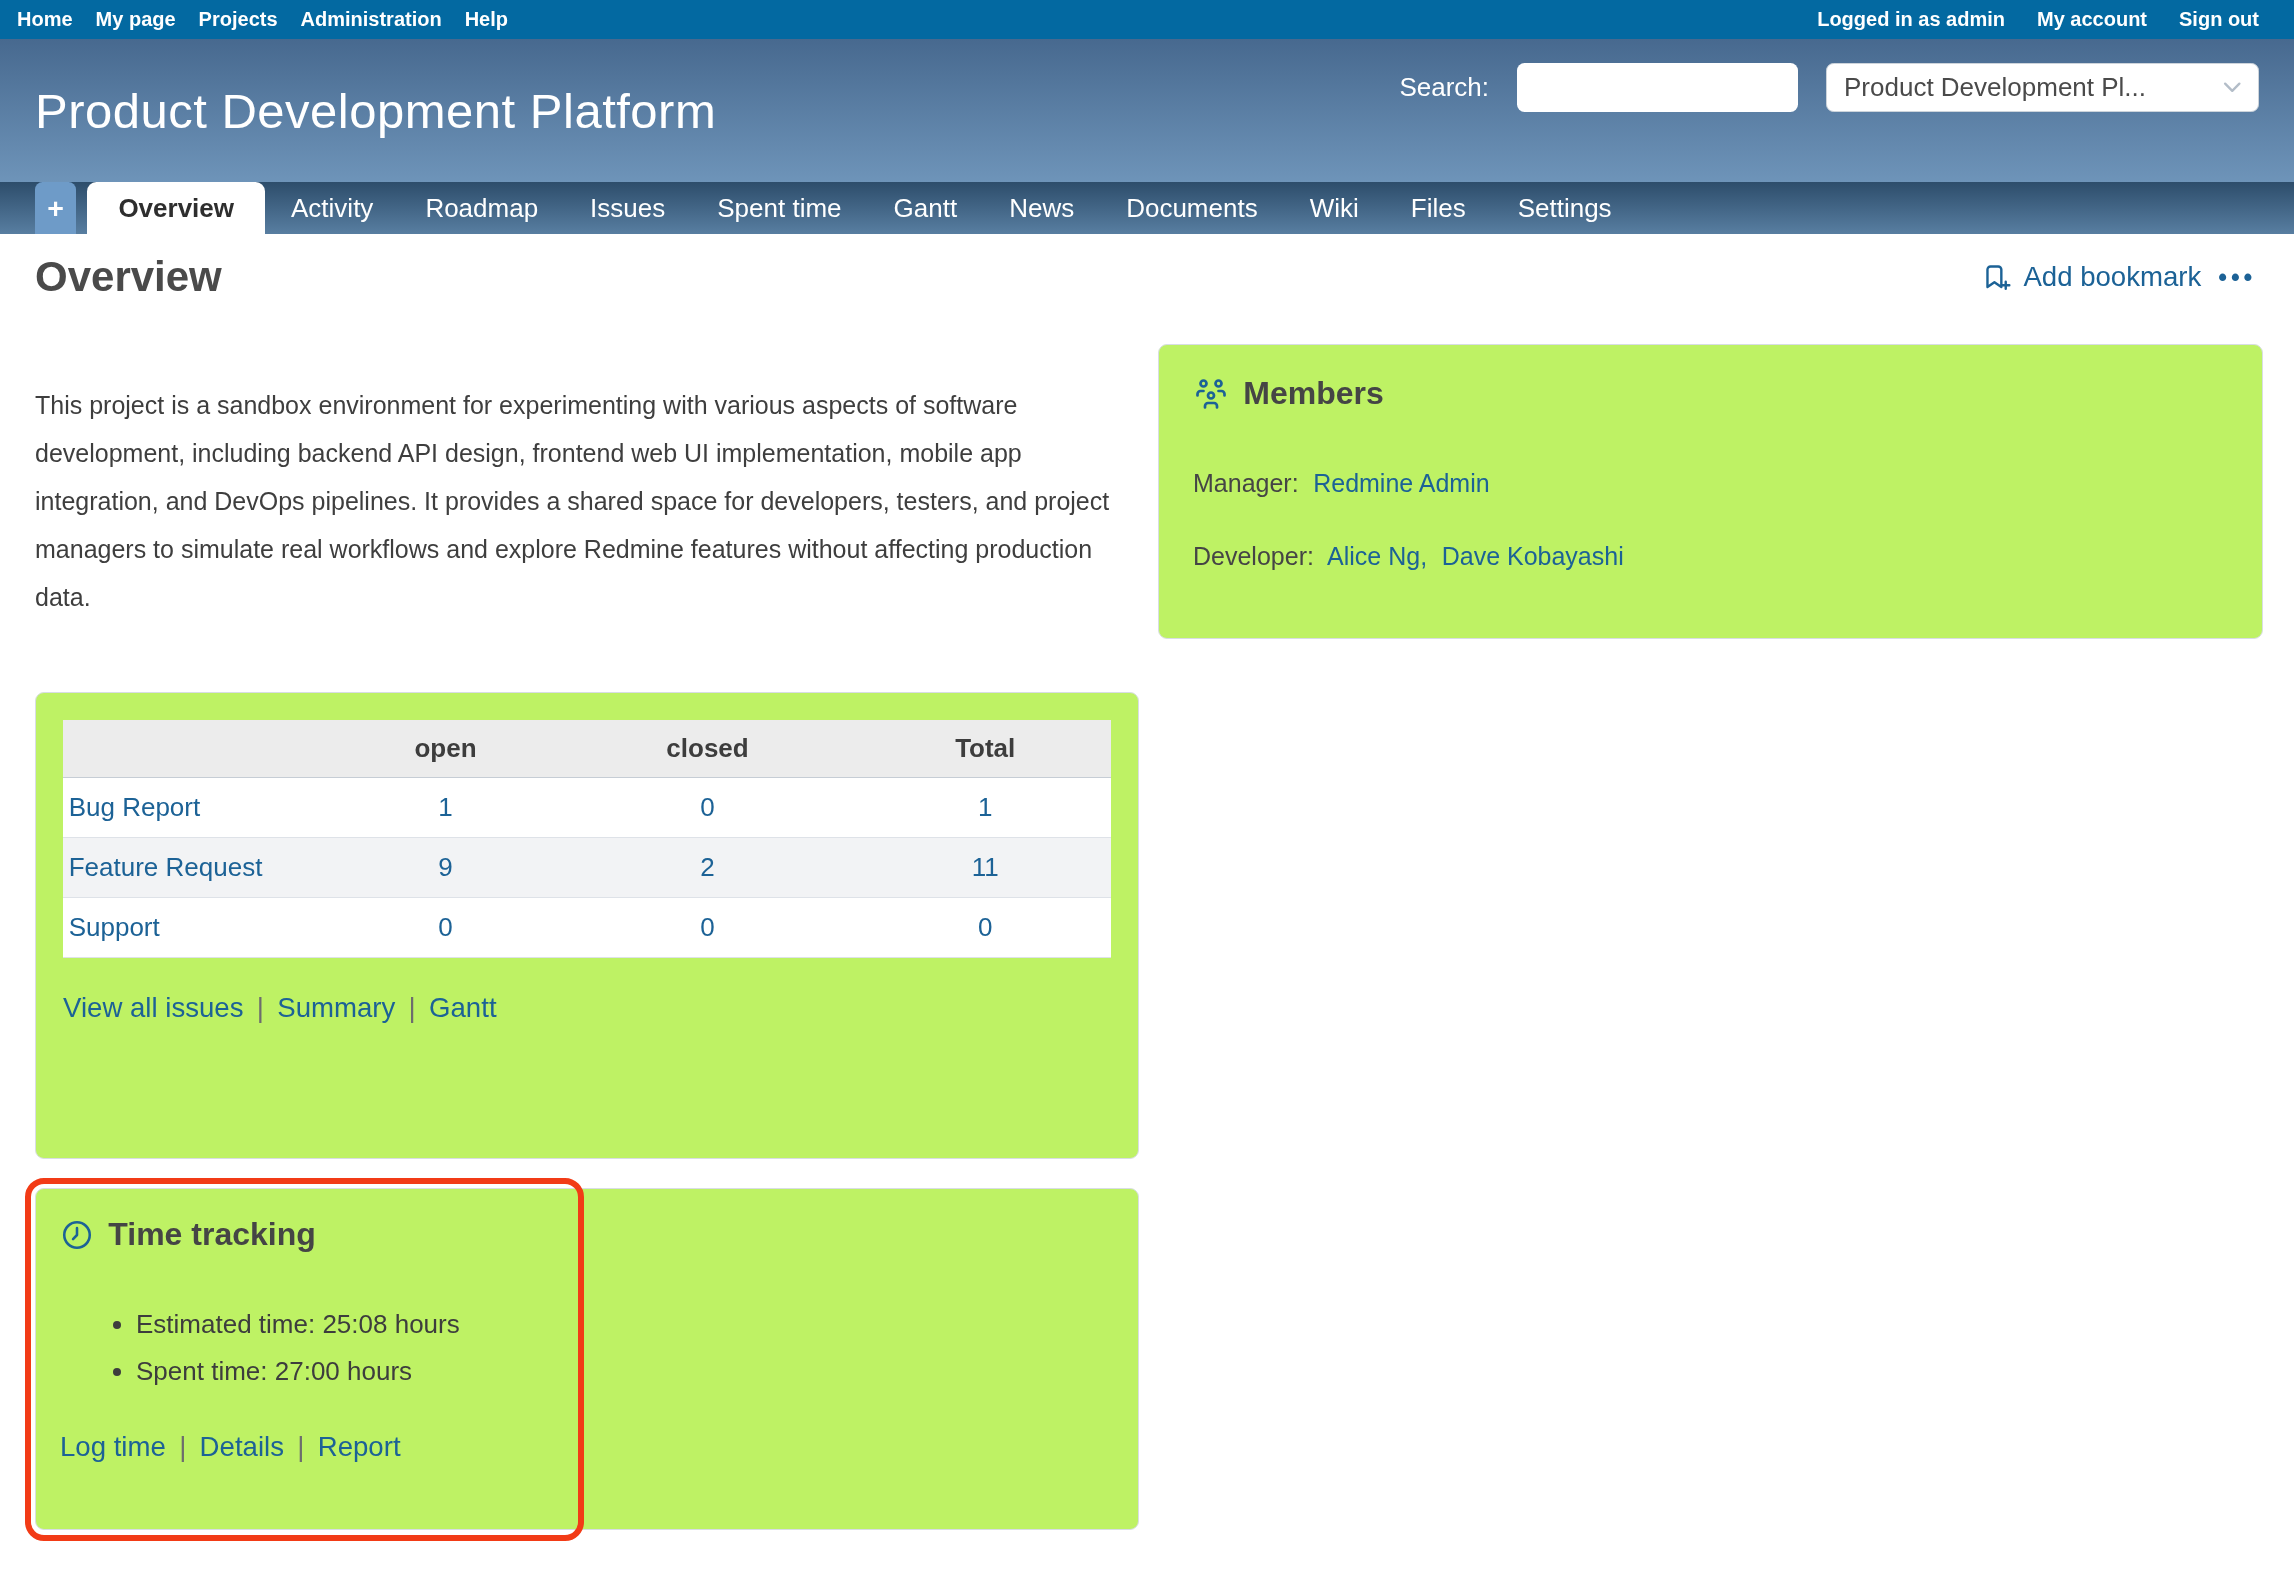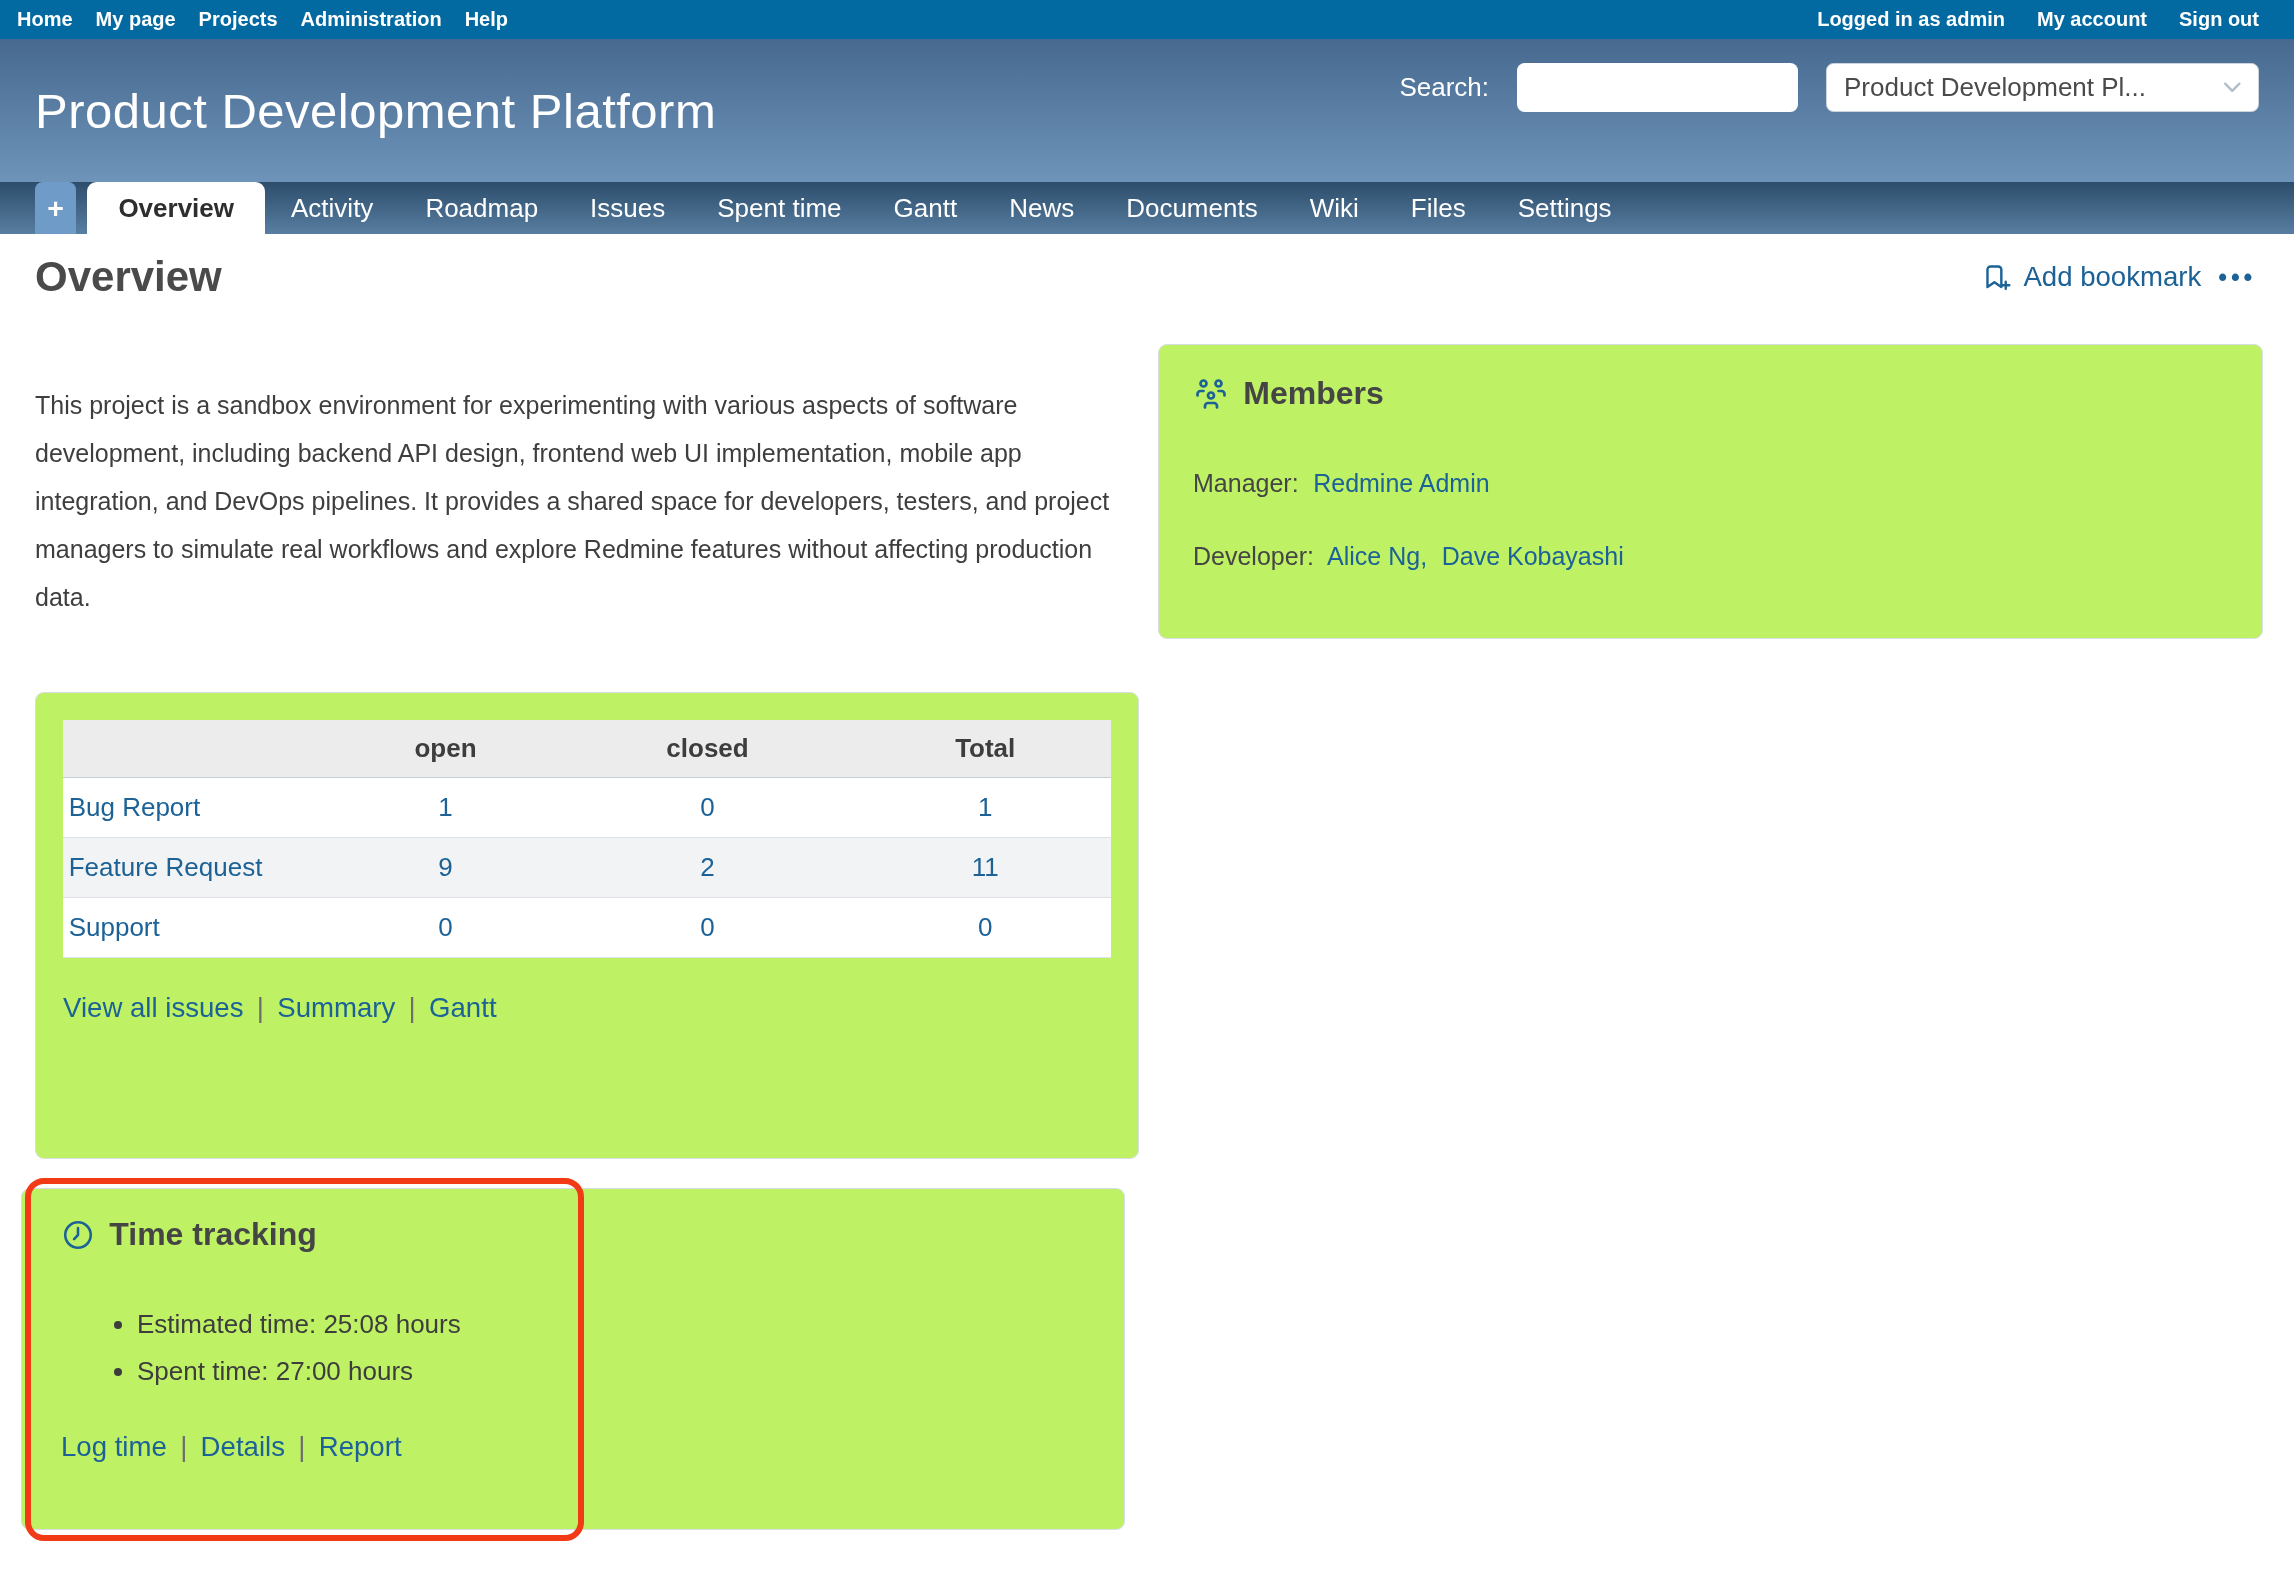--- a/index.html
+++ b/index.html
@@ -60,21 +60,21 @@
   .issue-table tbody tr.stripe { background:#f2f3f5; }
   .c-tracker { width:26%; text-align:left; padding-left:5.7px; }
   .c-open   { width:21%; text-align:center; }
   .c-closed { width:29%; text-align:center; }
   .c-total  { width:24%; text-align:center; }
   .issue-table a { color:#1c6296; }
   .box-links { margin-top:34px; font-size:27.6px; }
   .box-links a { color:#1c6296; }
   .box-links .sep { color:#6d6d6d; margin:0 13.3px; }
 
-  .time-box { left:21px; top:954px; width:1104px; height:342px; padding:27px 39px; }
+  .time-box { left:35px; top:954px; width:1104px; height:342px; padding:27px 24px; }
   .time-box h3 { margin-bottom:48px; }
   .time-box ul { list-style:disc; padding-left:76px; color:#3d3d3d; font-size:26px; }
   .time-box li { line-height:47px; }
   .time-box .box-links { margin-top:36px; }
 
   
   .highlight-rect { position:absolute; left:25px; top:944px; width:559px; height:363px; border:6.7px solid #f23b16; border-radius:19px; pointer-events:none; z-index:5; }
 
   .icon { flex:0 0 auto; display:inline-flex; }
 </style>

